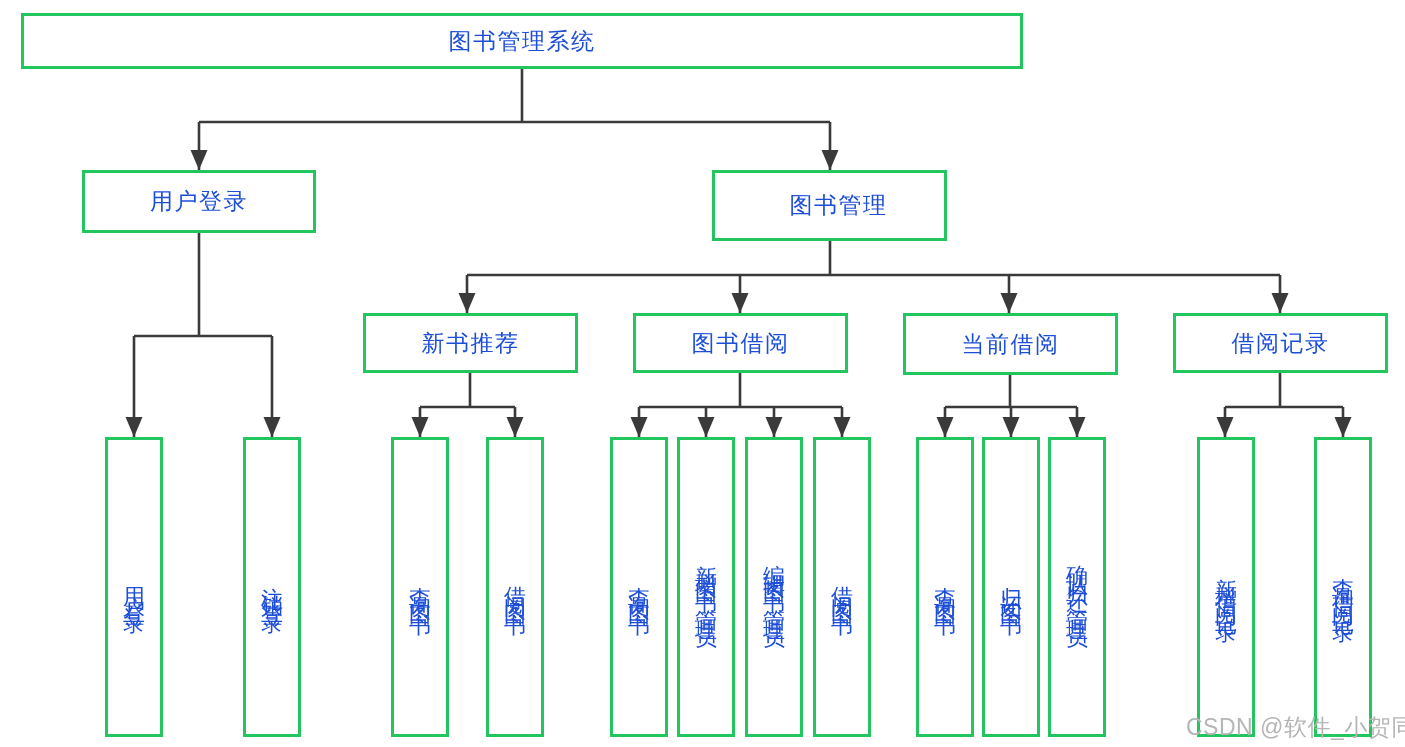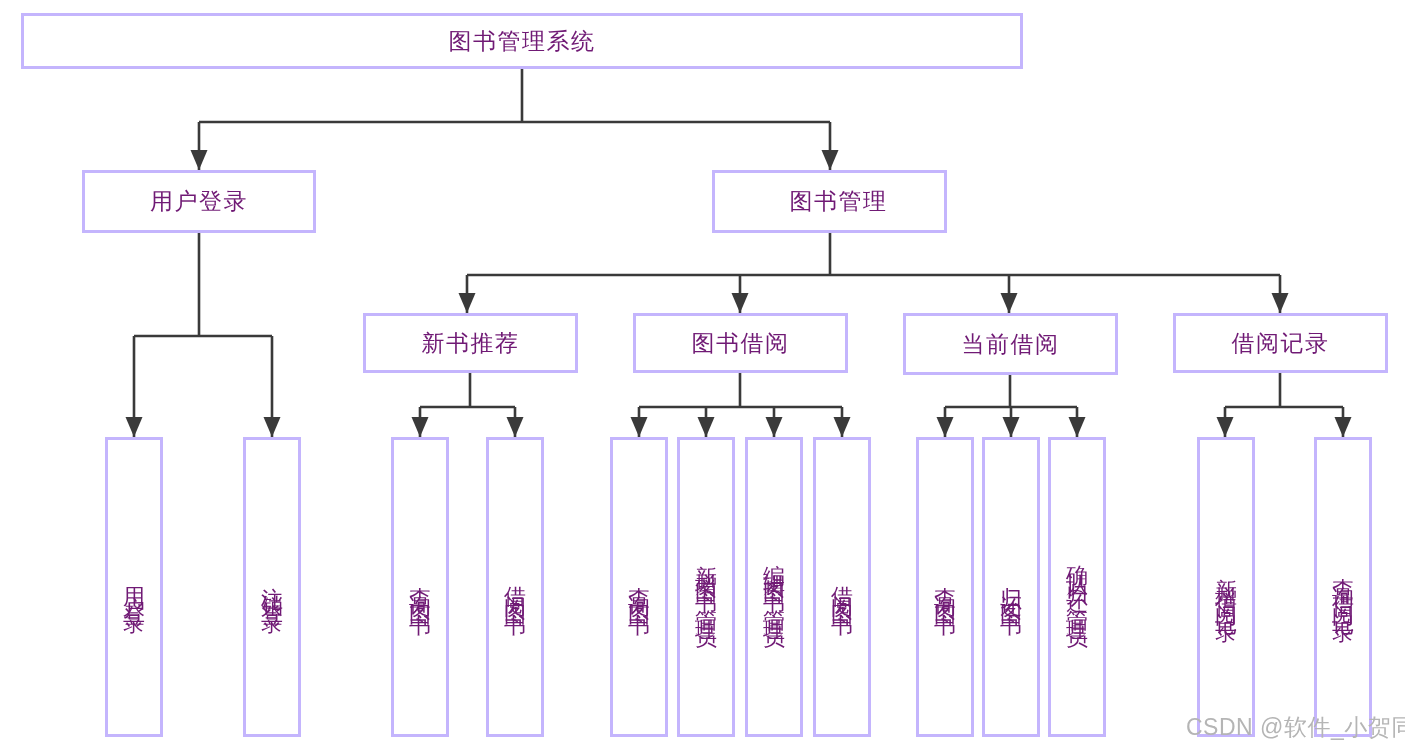--- a/index.html
+++ b/index.html
@@ -13,26 +13,26 @@
   }
   .connectors {
     position: absolute;
     left: 0; top: 0;
     width: 1405px; height: 747px;
     z-index: 1;
   }
   .node {
     position: absolute;
     box-sizing: border-box;
-    border: 3px solid #c4b5fd;
+    border: 3px solid #22c55e;
     background: #ffffff;
     display: flex;
     align-items: center;
     justify-content: center;
-    color: #701a75;
+    color: #1d4ed8;
     z-index: 2;
     text-align: right;
   }
   .node.h {
     font-size: 23px;
     letter-spacing: 1.5px;
     white-space: nowrap;
   }
   .node.v {
     writing-mode: vertical-rl;
@@ -91,21 +91,21 @@
       <path d="M1002.5 417 L1019.5 417 L1011 437 Z"></path>
       <path d="M1068.5 417 L1085.5 417 L1077 437 Z"></path>
       <path d="M1216.5 417 L1233.5 417 L1225 437 Z"></path>
       <path d="M1334.5 417 L1351.5 417 L1343 437 Z"></path>
     </g>
   </svg>
 
   <div class="node h" style="left:21px; top:13px; width:1002px; height:56px;">图书管理系统</div>
 
   <div class="node h" style="left:82px; top:170px; width:234px; height:63px;">用户登录</div>
-  <div class="node h" style="left:712px; top:170px; width:235px; height:63px;padding-left:18px;">图书管理</div>
+  <div class="node h" style="left:712px; top:170px; width:235px; height:71px;padding-left:18px;">图书管理</div>
 
   <div class="node h" style="left:363px; top:313px; width:215px; height:60px;">新书推荐</div>
   <div class="node h" style="left:633px; top:313px; width:215px; height:60px;">图书借阅</div>
   <div class="node h" style="left:903px; top:313px; width:215px; height:62px;">当前借阅</div>
   <div class="node h" style="left:1173px; top:313px; width:215px; height:60px;">借阅记录</div>
 
   <div class="node v" style="left:105px; top:437px; width:58px; height:300px;">用户登录</div>
   <div class="node v" style="left:243px; top:437px; width:58px; height:300px;">注销登录</div>
 
   <div class="node v" style="left:391px; top:437px; width:58px; height:300px;">查询图书</div>

